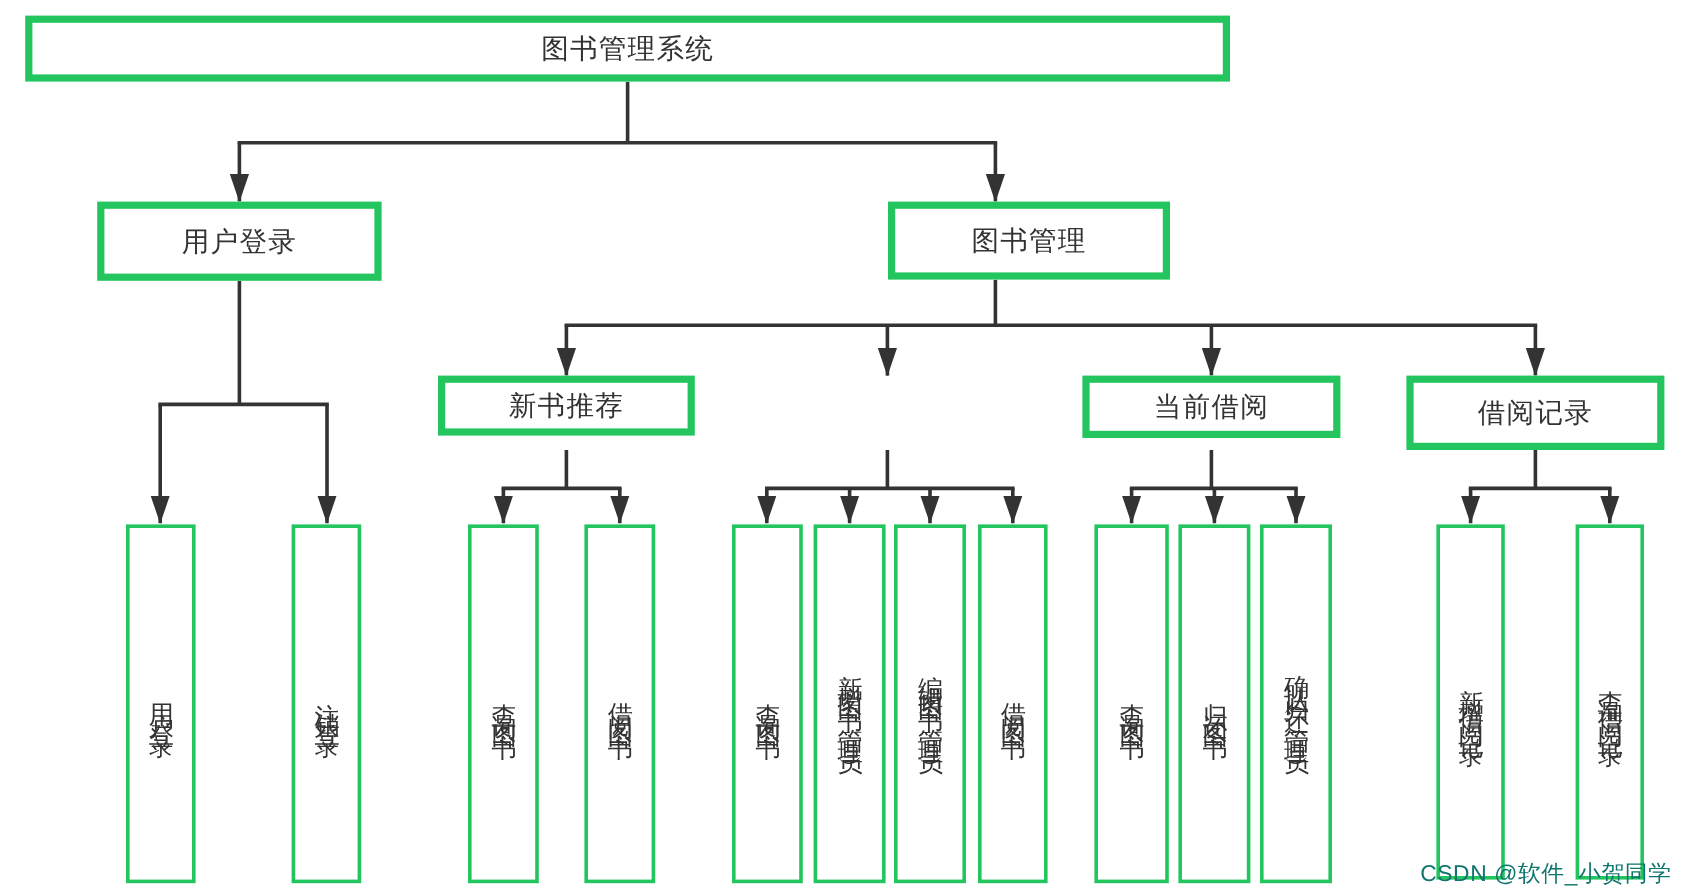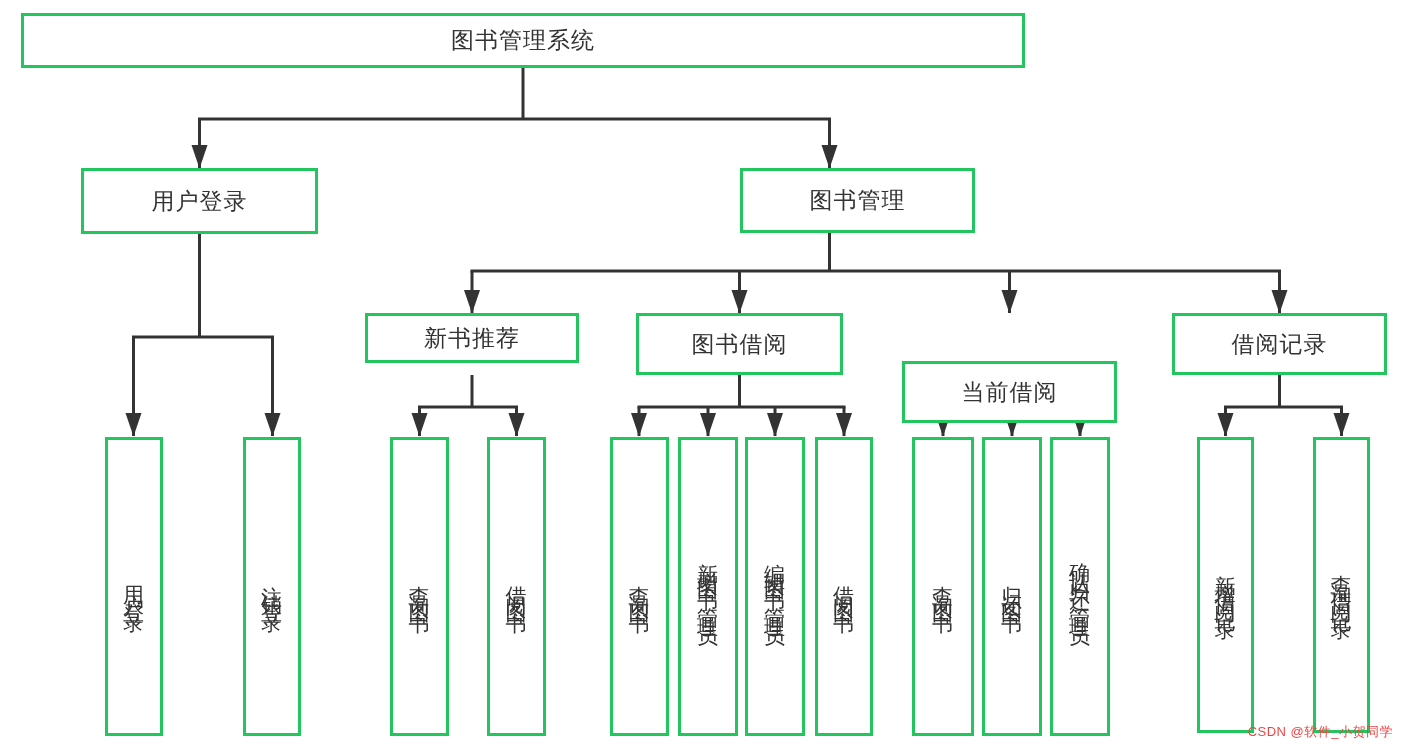--- a/index.html
+++ b/index.html
@@ -13,21 +13,21 @@
   }
   .wires {
     position: absolute;
     left: 0; top: 0;
     width: 1405px; height: 747px;
   }
   .node {
     position: absolute;
     box-sizing: border-box;
     background: #ffffff;
-    border: 3px solid #22c55e;
+    border: 6px solid #22c55e;
     display: flex;
     align-items: center;
     justify-content: center;
     color: #333333;
   }
   .node.h span {
     font-size: 23px;
     letter-spacing: 1px;
     white-space: nowrap;
   }
@@ -37,22 +37,22 @@
     text-orientation: mixed;
     font-size: 21px;
     letter-spacing: 9px;
     line-height: 1;
     white-space: nowrap;
   }
   .watermark {
     position: absolute;
     right: 12px;
     bottom: 6px;
-    font-size: 13px;
-    color: #ef4444;
+    font-size: 19px;
+    color: #0f766e;
     letter-spacing: 0.5px;
     white-space: nowrap;
   }
 </style>
 </head>
 <body>
 
 <div class="canvas">
 
   <svg class="wires" width="1405" height="747" viewBox="0 0 1405 747" aria-hidden="true">
@@ -112,24 +112,21 @@
   <div class="node h" style="left:81px; top:168px; width:237px; height:66px;">
     <span>用户登录</span>
   </div>
   <div class="node h" style="left:740px; top:168px; width:235px; height:65px;">
     <span>图书管理</span>
   </div>
 
   <div class="node h" style="left:365px; top:313px; width:214px; height:50px;">
     <span>新书推荐</span>
   </div>
-  <div class="node h" style="left:636px; top:313px; width:207px; height:62px;">
-    <span>图书借阅</span>
-  </div>
-  <div class="node h" style="left:902px; top:313px; width:215px; height:62px;margin-top:48px;">
+  <div class="node h" style="left:902px; top:313px; width:215px; height:52px;">
     <span>当前借阅</span>
   </div>
   <div class="node h" style="left:1172px; top:313px; width:215px; height:62px;text-align:right;">
     <span>借阅记录</span>
   </div>
 
   <div class="node v" style="left:105px; top:437px; width:58px; height:299px;">
     <span>用户登录</span>
   </div>
   <div class="node v" style="left:243px; top:437px; width:58px; height:299px;">

